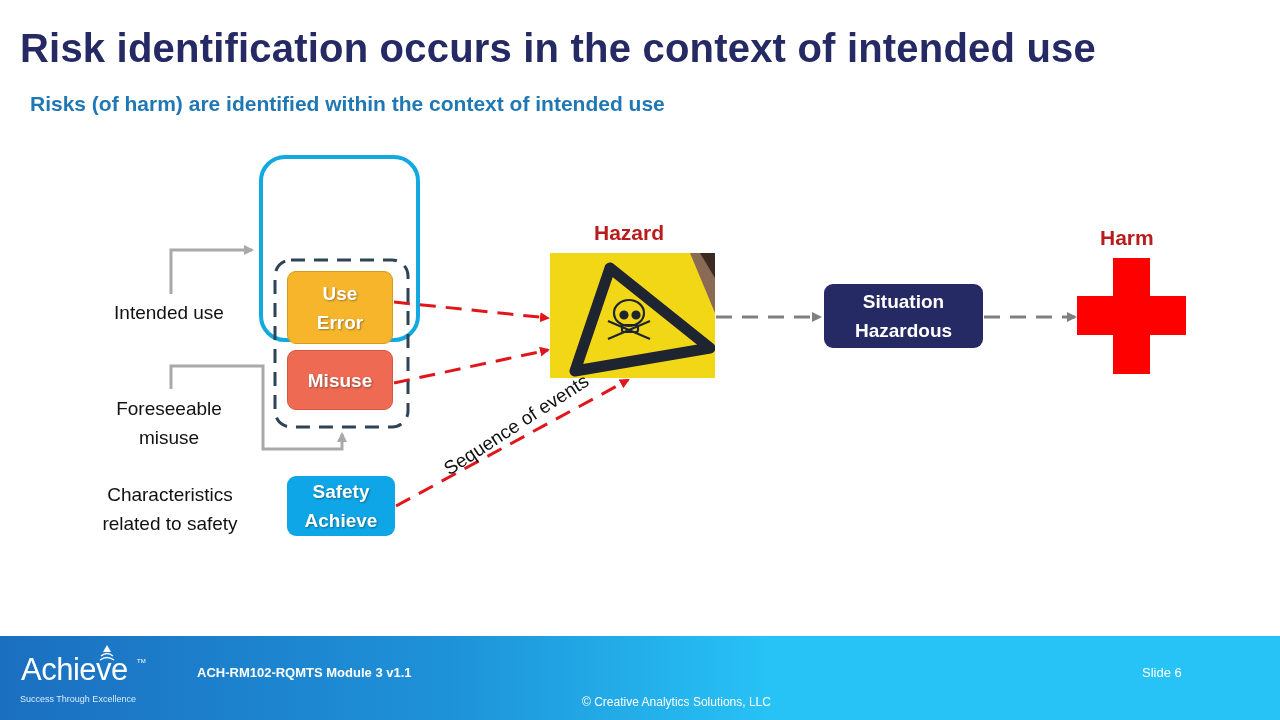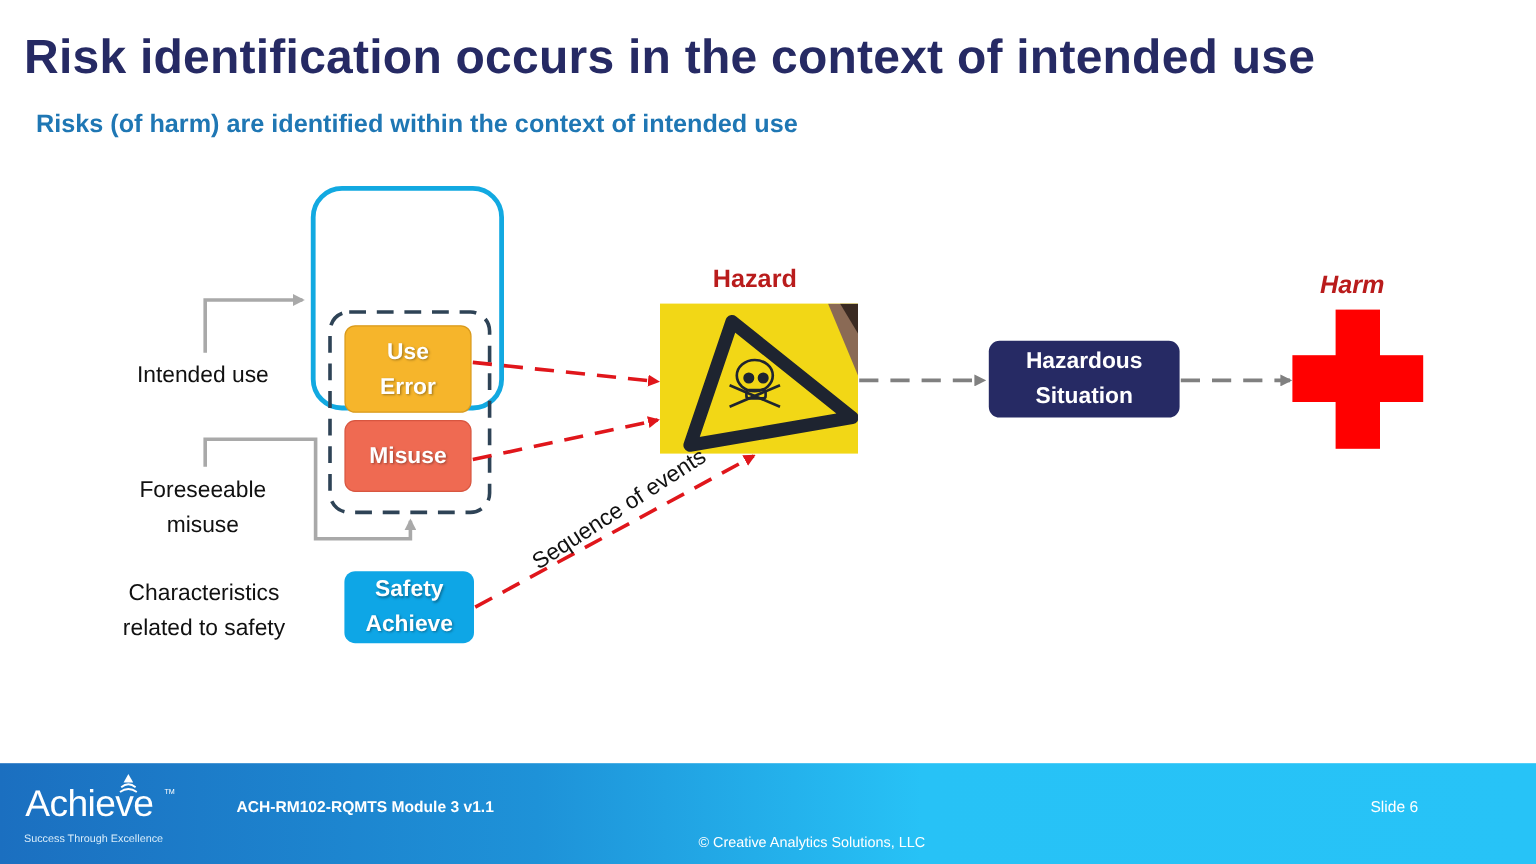--- a/index.html
+++ b/index.html
@@ -85,22 +85,22 @@
   <span>Error</span>
 </div>
 <div class="box box-misuse">
   <span>Misuse</span>
 </div>
 <div class="box box-safety">
   <span>Safety</span>
   <span>Achieve</span>
 </div>
 <div class="box box-hazardous">
+  <span>Situation</span>
   <span>Hazardous</span>
-  <span>Situation</span>
 </div>
 
 <div class="lbl-head" style="left:594px; top:221px;">Hazard</div>
 <div class="hazard-img">
   <svg width="165" height="125" viewBox="0 0 165 125">
     <polygon points="140,0 165,0 165,60" fill="#8a6a55"></polygon>
     <polygon points="150,0 165,0 165,25" fill="#3a2a22"></polygon>
     <polygon points="60,15 25,118 160,95" fill="none" stroke="#1e2430" stroke-width="11" stroke-linejoin="round"></polygon>
     <g stroke="#1e2430" stroke-width="2.2" fill="none">
       <ellipse cx="79" cy="60" rx="15" ry="13"></ellipse>
@@ -108,21 +108,21 @@
       <circle cx="86" cy="62" r="3.5" fill="#1e2430"></circle>
       <rect x="72" y="72" width="16" height="7" rx="2"></rect>
       <line x1="58" y1="68" x2="100" y2="86"></line>
       <line x1="58" y1="86" x2="100" y2="68"></line>
     </g>
   </svg>
 </div>
 
 <div class="seq-label">Sequence of events</div>
 
-<div class="lbl-head" style="left:1100px; top:226px;font-style:italic;">Harm</div>
+<div class="lbl-head" style="left:1100px; top:226px;">Harm</div>
 
 <div class="footer">
   <svg style="position:absolute; left:99px; top:9px;" width="16" height="16" viewBox="0 0 16 16">
     <polygon points="8,0 12,7 4,7" fill="#fff"></polygon>
     <path d="M2,11 Q8,6 14,11" stroke="#fff" stroke-width="1.5" fill="none"></path>
     <path d="M1,15 Q8,10 15,15" stroke="#fff" stroke-width="1.5" fill="none"></path>
   </svg>
   <div class="logo-text">Achieve</div>
   <div class="logo-tm">TM</div>
   <div class="logo-tagline">Success Through Excellence</div>

